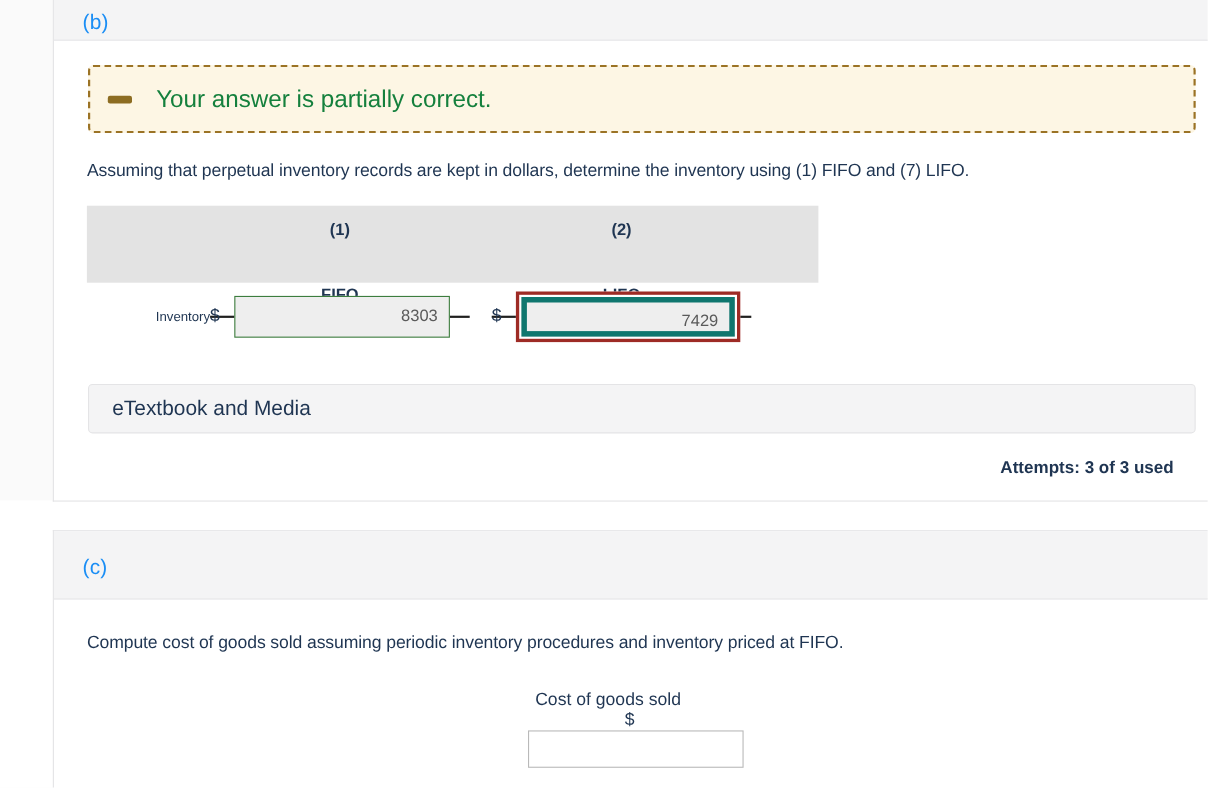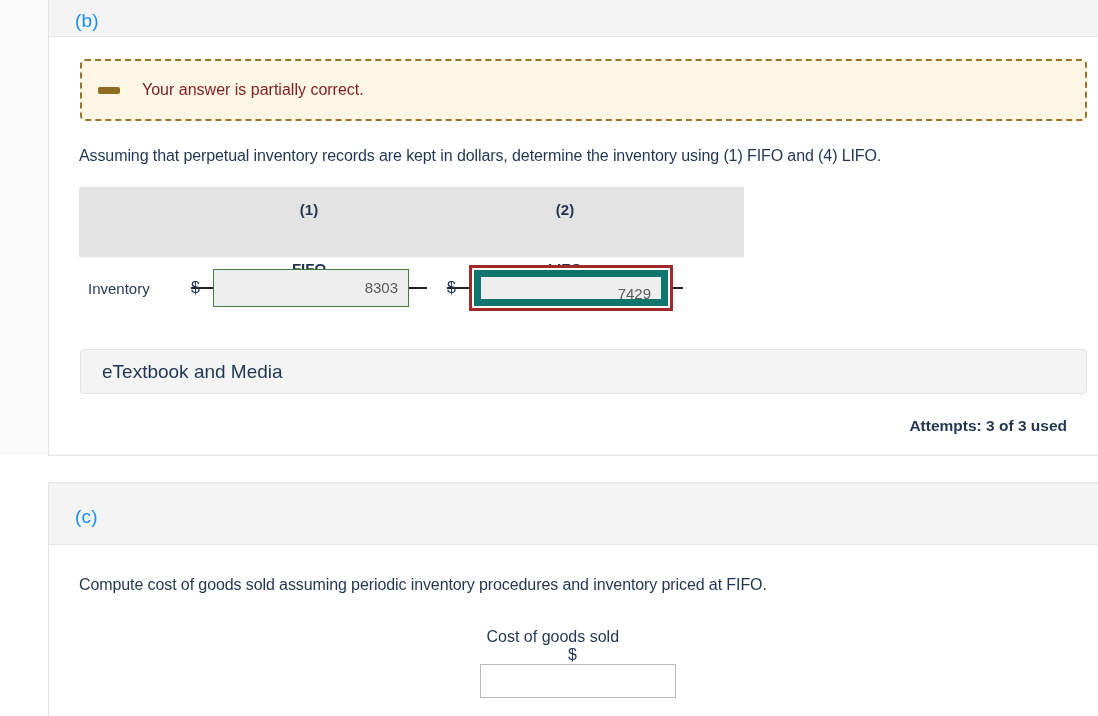--- a/index.html
+++ b/index.html
@@ -90,22 +90,22 @@
   }
   .alert-icon {
     width: 22px;
     height: 7px;
     border-radius: 2px;
     background: #8d6d22;
     margin-right: 22px;
     flex: 0 0 auto;
   }
   .alert-text {
-    font-size: 16px;
-    color: #7f1d1d;
+    font-size: 22px;
+    color: #15803d;
   }
 
   
   .question-text {
     margin-top: 26px;
     font-size: 16px;
     color: #1f3552;
     letter-spacing: -0.1px;
   }
   #card-c .question-text { margin-top: 31px; }
@@ -156,24 +156,25 @@
   }
 
   .ans-row {
     display: flex;
     align-items: center;
     height: 62px;
   }
   .row-label {
     width: 112px;
     flex: 0 0 auto;
-    font-size: 15px;
+    font-size: 12px;
     color: #1f3552;
     padding-left: 9px;
     box-sizing: border-box;
+    text-align: right;
   }
   .cell {
     flex: 0 0 auto;
     width: 236px;
     display: flex;
     align-items: center;
   }
   .dollar {
     font-size: 16px;
     color: #1f3552;
@@ -200,21 +201,21 @@
     border: 3px solid #9e2b25;
     padding: 2px;
     background: #ffffff;
     box-sizing: border-box;
     width: 204px;
     height: 46px;
   }
   .field.wrong {
     width: 100%;
     height: 100%;
-    border: 7px solid #0f766e;
+    border: 5px solid #0f766e;
     line-height: 34px;
   }
 
   
   .etext-bar {
     margin-top: 30px;
     margin-left: 1px;
     width: 1007px;
     height: 45px;
     background: #f4f4f5;
@@ -284,21 +285,21 @@
     <span class="part-label">(b)</span>
   </div>
 
   <div class="card-body">
 
     <div class="alert">
       <span class="alert-icon"></span>
       <span class="alert-text">Your answer is partially correct.</span>
     </div>
 
-    <div class="question-text">Assuming that perpetual inventory records are kept in dollars, determine the inventory using (1) FIFO and (4) LIFO.</div>
+    <div class="question-text">Assuming that perpetual inventory records are kept in dollars, determine the inventory using (1) FIFO and (7) LIFO.</div>
 
     <div class="ans-table">
 
       <div class="ans-head">
         <div class="head-spacer"></div>
         <div class="head-col">
           <div class="num">(1)</div>
           <div class="name">FIFO</div>
           <div class="rule"></div>
         </div>

